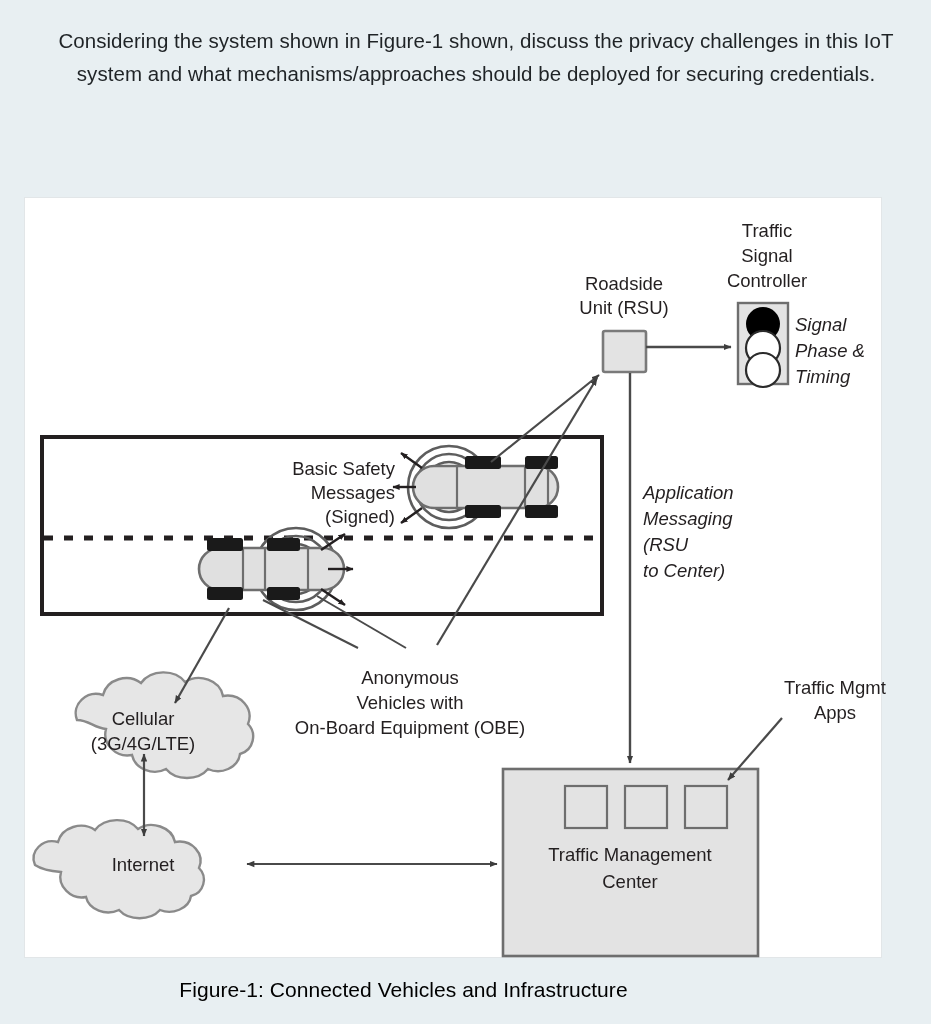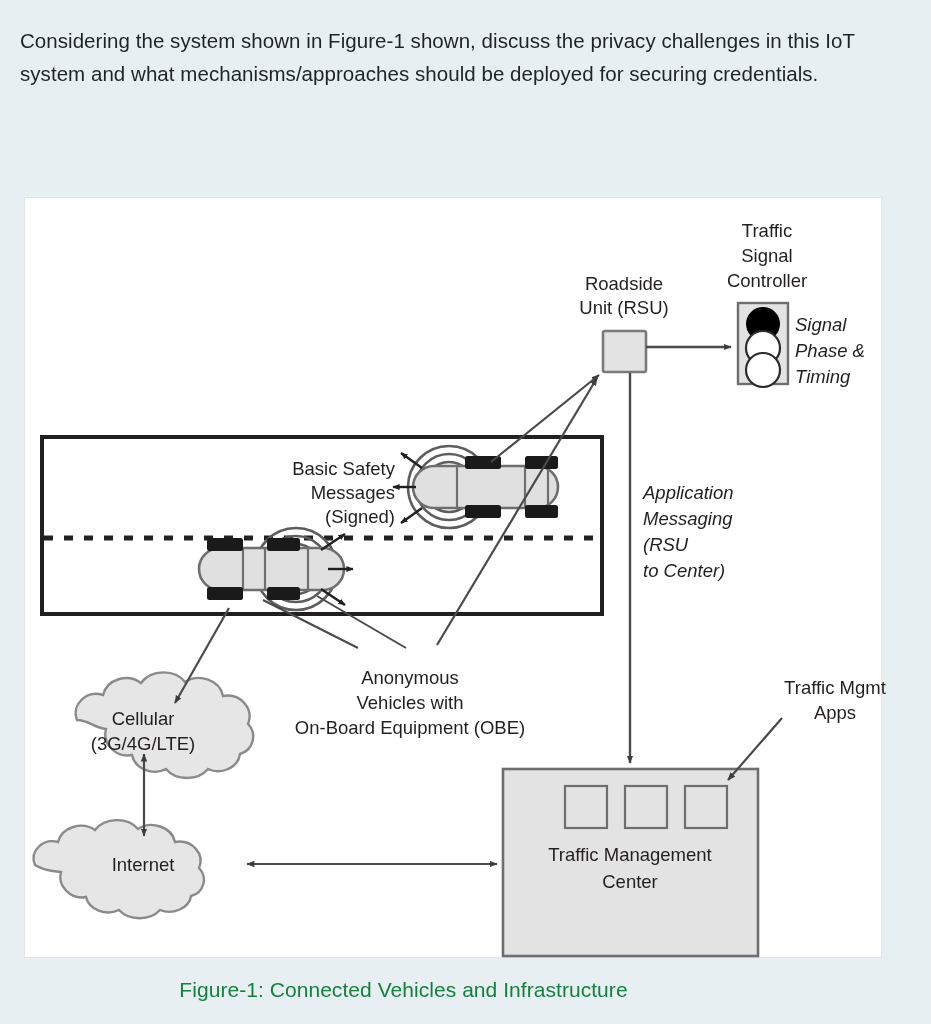--- a/index.html
+++ b/index.html
@@ -9,27 +9,28 @@
   body {
     width: 931px;
     height: 1024px;
     background: #e8eff2;
     font-family: "Liberation Sans", sans-serif;
     overflow: hidden;
     position: relative;
   }
   #question-text {
     position: absolute;
-    left: 20px;
+    left: 41px;
     top: 24px;
     width: 870px;
     font-size: 20.5px;
     line-height: 33px;
     color: #1f2326;
     letter-spacing: 0.05px;
+    text-align: center;
   }
   #figure-frame {
     position: absolute;
     left: 24px;
     top: 197px;
     width: 858px;
     height: 761px;
     background: #ffffff;
     border: 1px solid #e2e6e8;
     box-sizing: border-box;
@@ -43,21 +44,21 @@
     height: 761px;
     overflow: visible;
   }
   #figure-caption {
     position: absolute;
     left: 0;
     top: 978px;
     width: 807px;
     text-align: center;
     font-size: 21px;
-    color: #15803d;
+    color: #000000;
     letter-spacing: 0.05px;
   }
   .dlabel {
     font-family: "Liberation Sans", sans-serif;
     font-size: 18.5px;
     fill: #231f20;
   }
   .dlabel-italic {
     font-family: "Liberation Sans", sans-serif;
     font-size: 18.5px;

